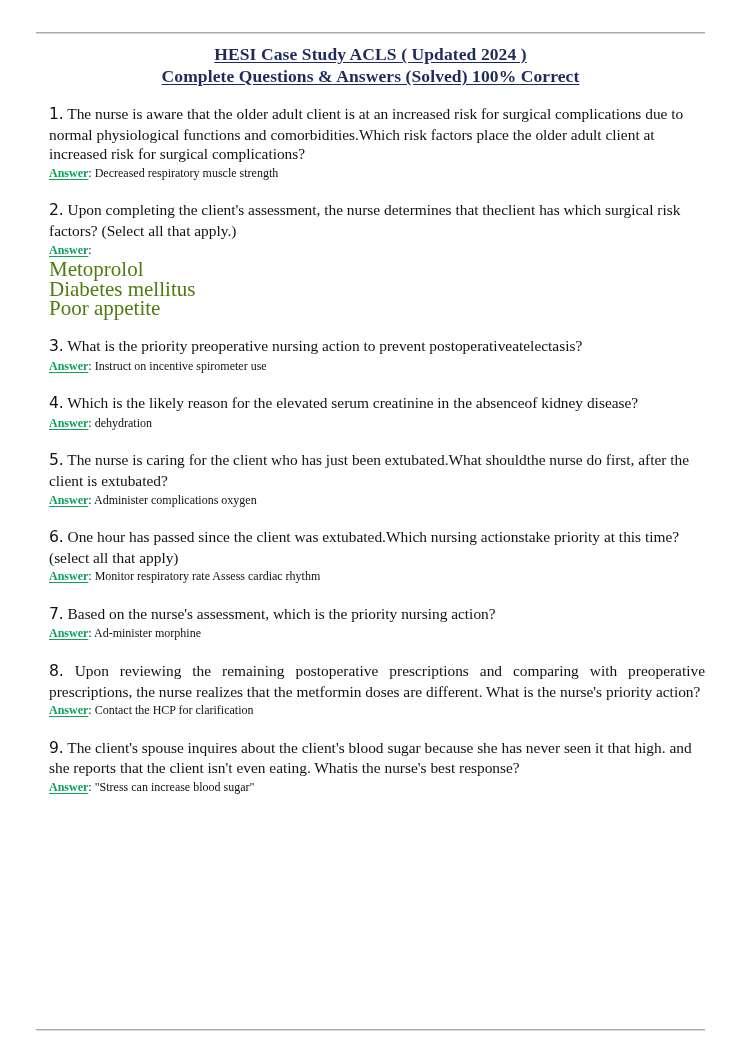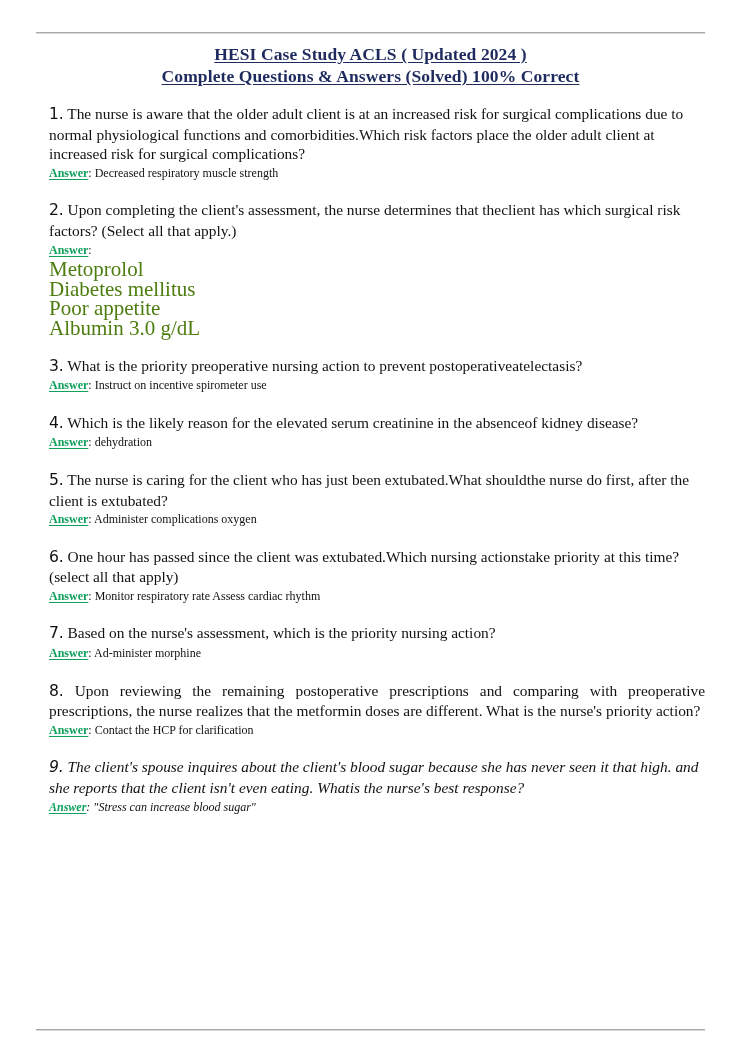--- a/index.html
+++ b/index.html
@@ -62,21 +62,21 @@
   .content {
     position: absolute;
     left: 47px;
     top: 104px;
     width: 656px;
   }
 
   .qblock {
     margin-bottom: 17px;
   }
-  .qblock:last-child { margin-bottom: 7px; font-style: italic; }
+  .qblock:last-child { margin-bottom: 7px; }
 
   .qtext {
     font-size: 15.4px;
     line-height: 19.6px;
     text-align: left;
     margin: 0;
     color: #111111;
   }
   .qtext.justified {
     text-align: justify;
@@ -129,21 +129,20 @@
         <p class="qtext"><span class="qnum">1.</span><span> The nurse is aware that the older adult client is at an increased risk for surgical complications due to normal physiological functions and comorbidities.Which risk factors place the older adult client at increased risk for surgical complications?</span></p>
         <p class="aline"><span class="alabel">Answer</span><span>: </span><span>Decreased respiratory muscle strength</span></p>
       </div>
       <div class="qblock">
         <p class="qtext"><span class="qnum">2.</span><span> Upon completing the client's assessment, the nurse determines that theclient has which surgical risk factors? (Select all that apply.)</span></p>
         <p class="aline"><span class="alabel">Answer</span><span>:</span></p>
         <ul class="alist">
           <li>Metoprolol</li>
           <li>Diabetes mellitus</li>
           <li>Poor appetite</li>
-          <li>Albumin 3.0 g/dL</li>
         </ul>
       </div>
       <div class="qblock">
         <p class="qtext"><span class="qnum">3.</span><span> What is the priority preoperative nursing action to prevent postoperativeatelectasis?</span></p>
         <p class="aline"><span class="alabel">Answer</span><span>: </span><span>Instruct on incentive spirometer use</span></p>
       </div>
       <div class="qblock">
         <p class="qtext"><span class="qnum">4.</span><span> Which is the likely reason for the elevated serum creatinine in the absenceof kidney disease?</span></p>
         <p class="aline"><span class="alabel">Answer</span><span>: </span><span>dehydration</span></p>
       </div>

